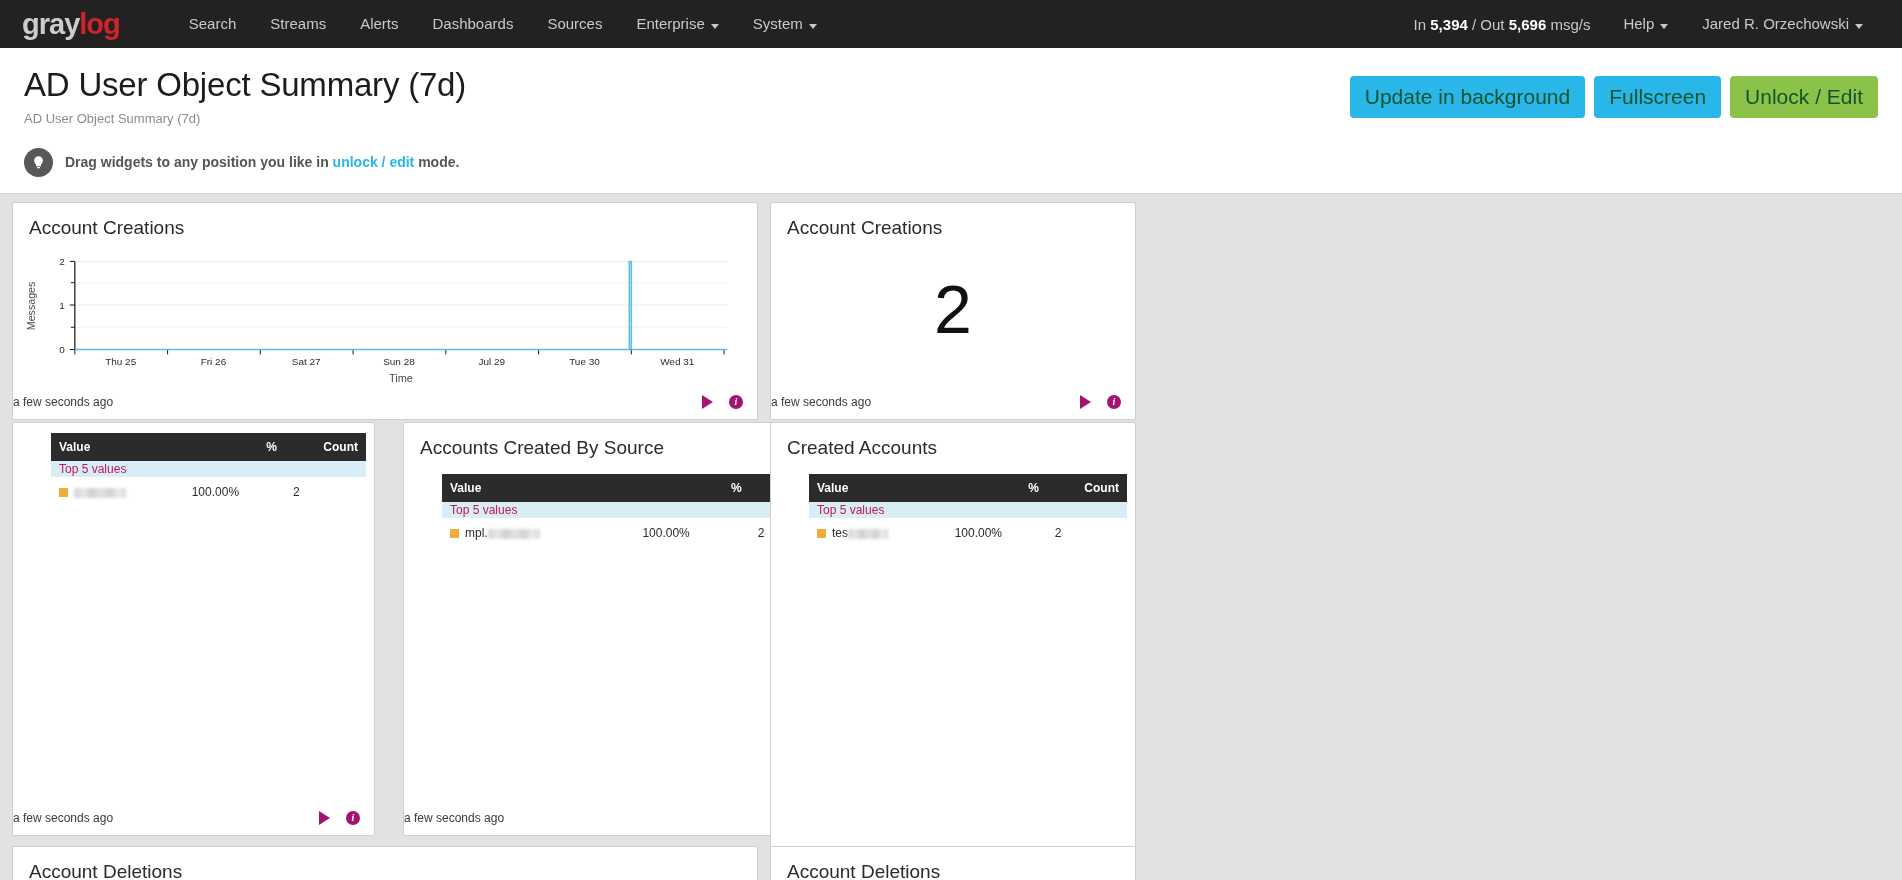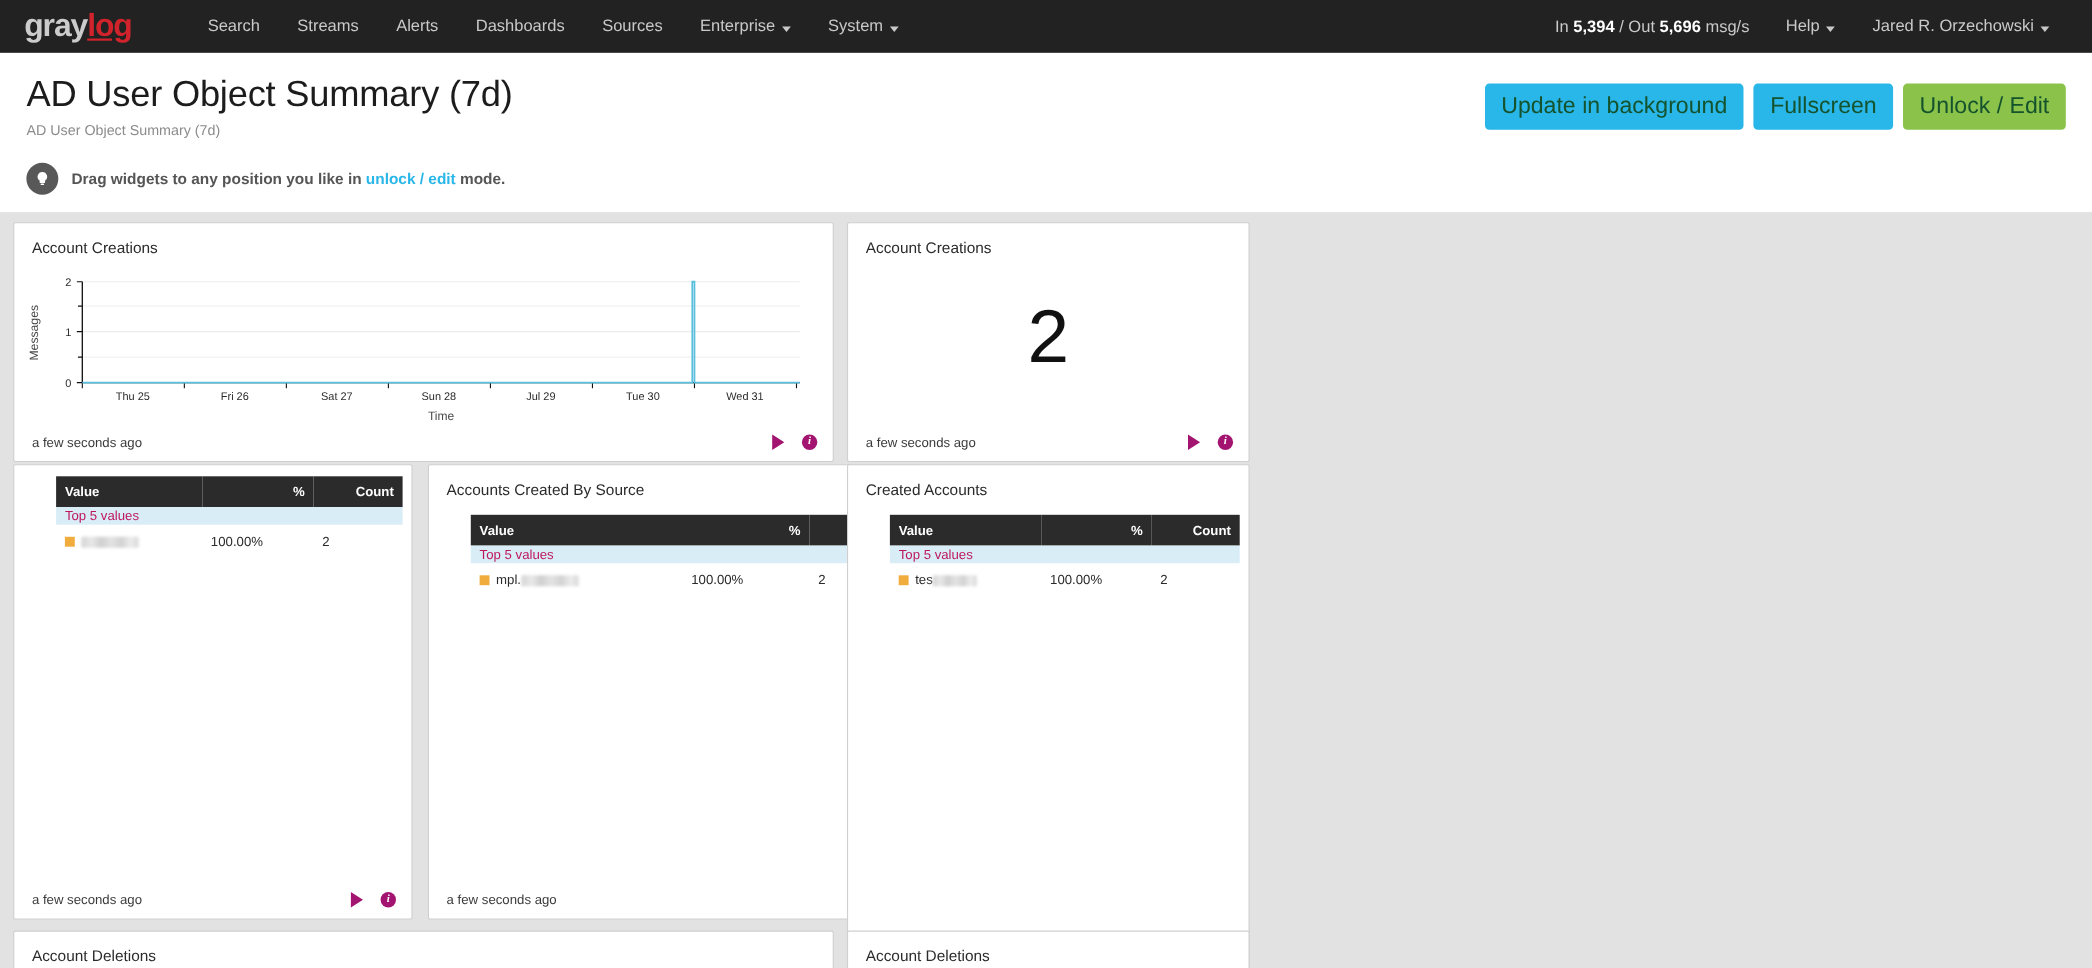--- a/index.html
+++ b/index.html
@@ -12,21 +12,21 @@
 
   
   .navbar {
     height: 48px; background: #222222;
     display: flex; align-items: center;
     padding: 0 22px 0 22px;
     position: relative;
   }
   .brand { display: flex; align-items: baseline; margin-right: 52px; letter-spacing: -1px; }
   .brand-gray { color: #cccccc; font-size: 29px; font-weight: 700; }
-  .brand-log  { color: #d0232b; font-size: 29px; font-weight: 700; text-decoration: underline; }
+  .brand-log  { color: #d0232b; font-size: 29px; font-weight: 700; }
   .nav-links { display: flex; align-items: center; gap: 0px; }
   .nav-link {
     color: #c9c9c9; font-size: 15px; padding: 0 17px;
     line-height: 48px; text-decoration: none; white-space: nowrap;
     display: inline-flex; align-items: center; gap: 6px;
   }
   .caret {
     width: 0; height: 0; display: inline-block;
     border-left: 4px solid transparent; border-right: 4px solid transparent;
     border-top: 5px solid #c9c9c9; position: relative; top: 2px;
@@ -63,27 +63,27 @@
 
   
   .board { position: relative; padding: 12px 0 0 0; }
   .widget {
     position: absolute; background: #ffffff;
     border: 1px solid #cfcfcf; border-radius: 2px;
     display: flex; flex-direction: column;
     overflow: hidden;
   }
   .widget-title {
-    font-size: 14px; font-weight: 400; color: #2b2b2b;
+    font-size: 19px; font-weight: 400; color: #2b2b2b;
     padding: 14px 16px 4px 16px; line-height: 1.2;
   }
   .widget-body { flex: 1 1 auto; position: relative; overflow: hidden; }
   .widget-foot {
     display: flex; align-items: center;
-    padding: 6px 14px 10px 16px; font-size: 12px; color: #3b3b3b;
+    padding: 6px 14px 10px 0; font-size: 12px; color: #3b3b3b;
   }
   .foot-time { flex: 1 1 auto; }
   .foot-icons { display: flex; align-items: center; gap: 16px; }
   .ico-play {
     width: 0; height: 0; cursor: pointer;
     border-top: 7px solid transparent; border-bottom: 7px solid transparent;
     border-left: 11px solid #a31470;
   }
   .ico-info {
     width: 14px; height: 14px; border-radius: 50%; background: #a31470;
@@ -301,21 +301,21 @@
     </div>
     <div class="widget-foot">
       <span class="foot-time">a few seconds ago</span>
       <span class="foot-icons">
         <i class="ico-play"></i>
         <i class="ico-info">i</i>
       </span>
     </div>
   </div>
 
-  <div class="widget" style="left:389px; top:228px; width:448px; height:414px;">
+  <div class="widget" style="left:403px; top:228px; width:448px; height:414px;">
     <div class="widget-title">Accounts Created By Source</div>
     <div class="widget-body">
       <table class="qtable">
         <thead>
           <tr>
             <th>Value</th>
             <th class="num">%</th>
             <th class="num">Count</th>
           </tr>
         </thead>

